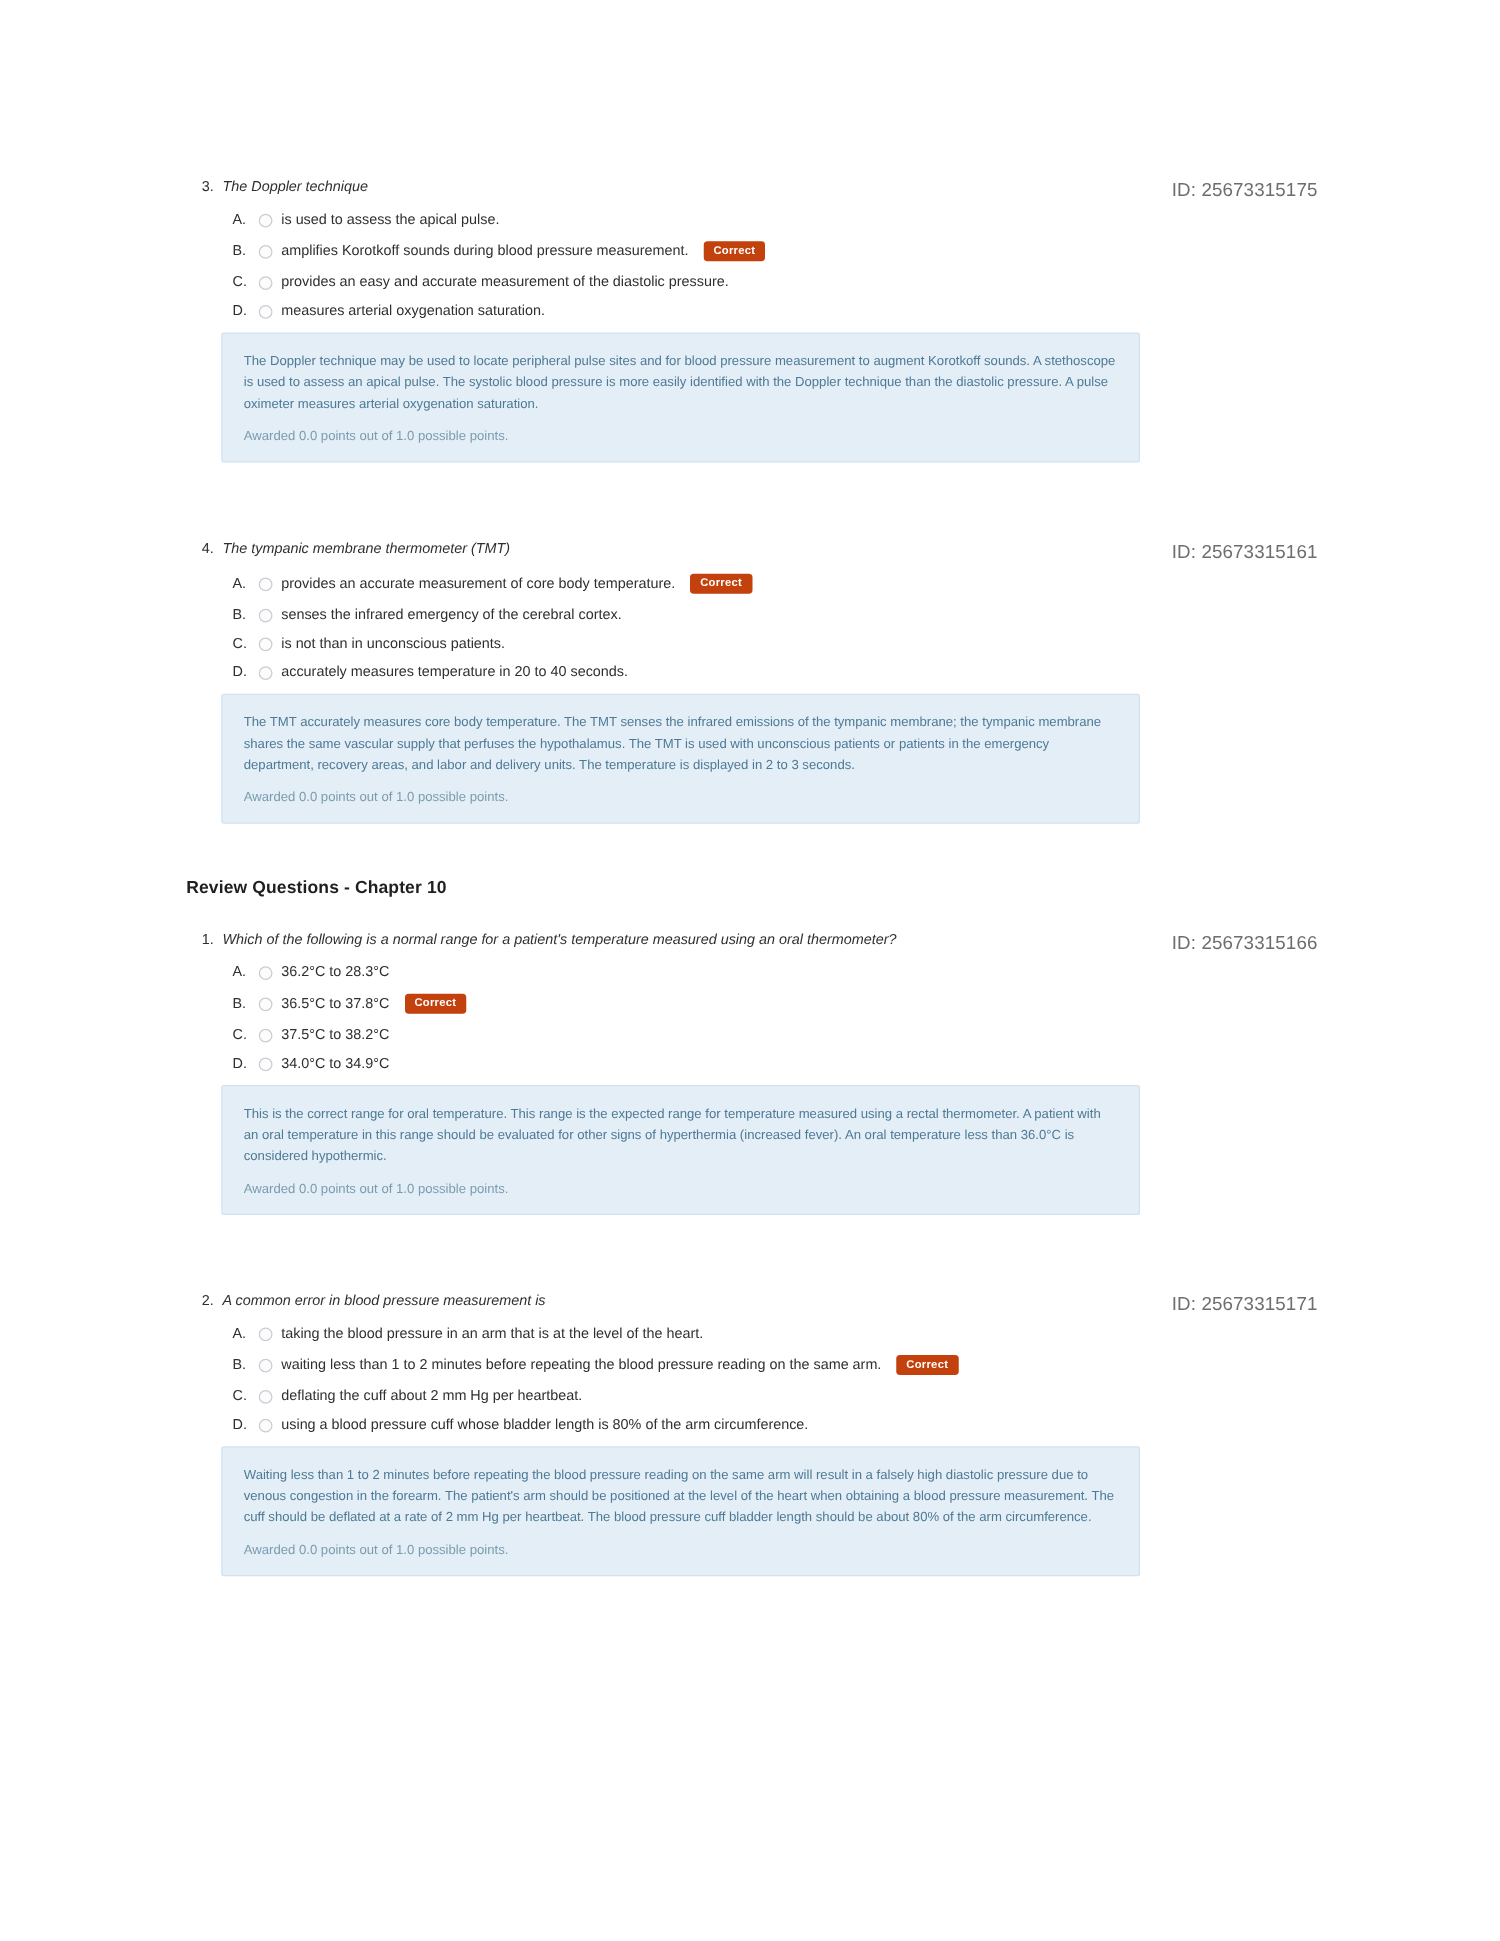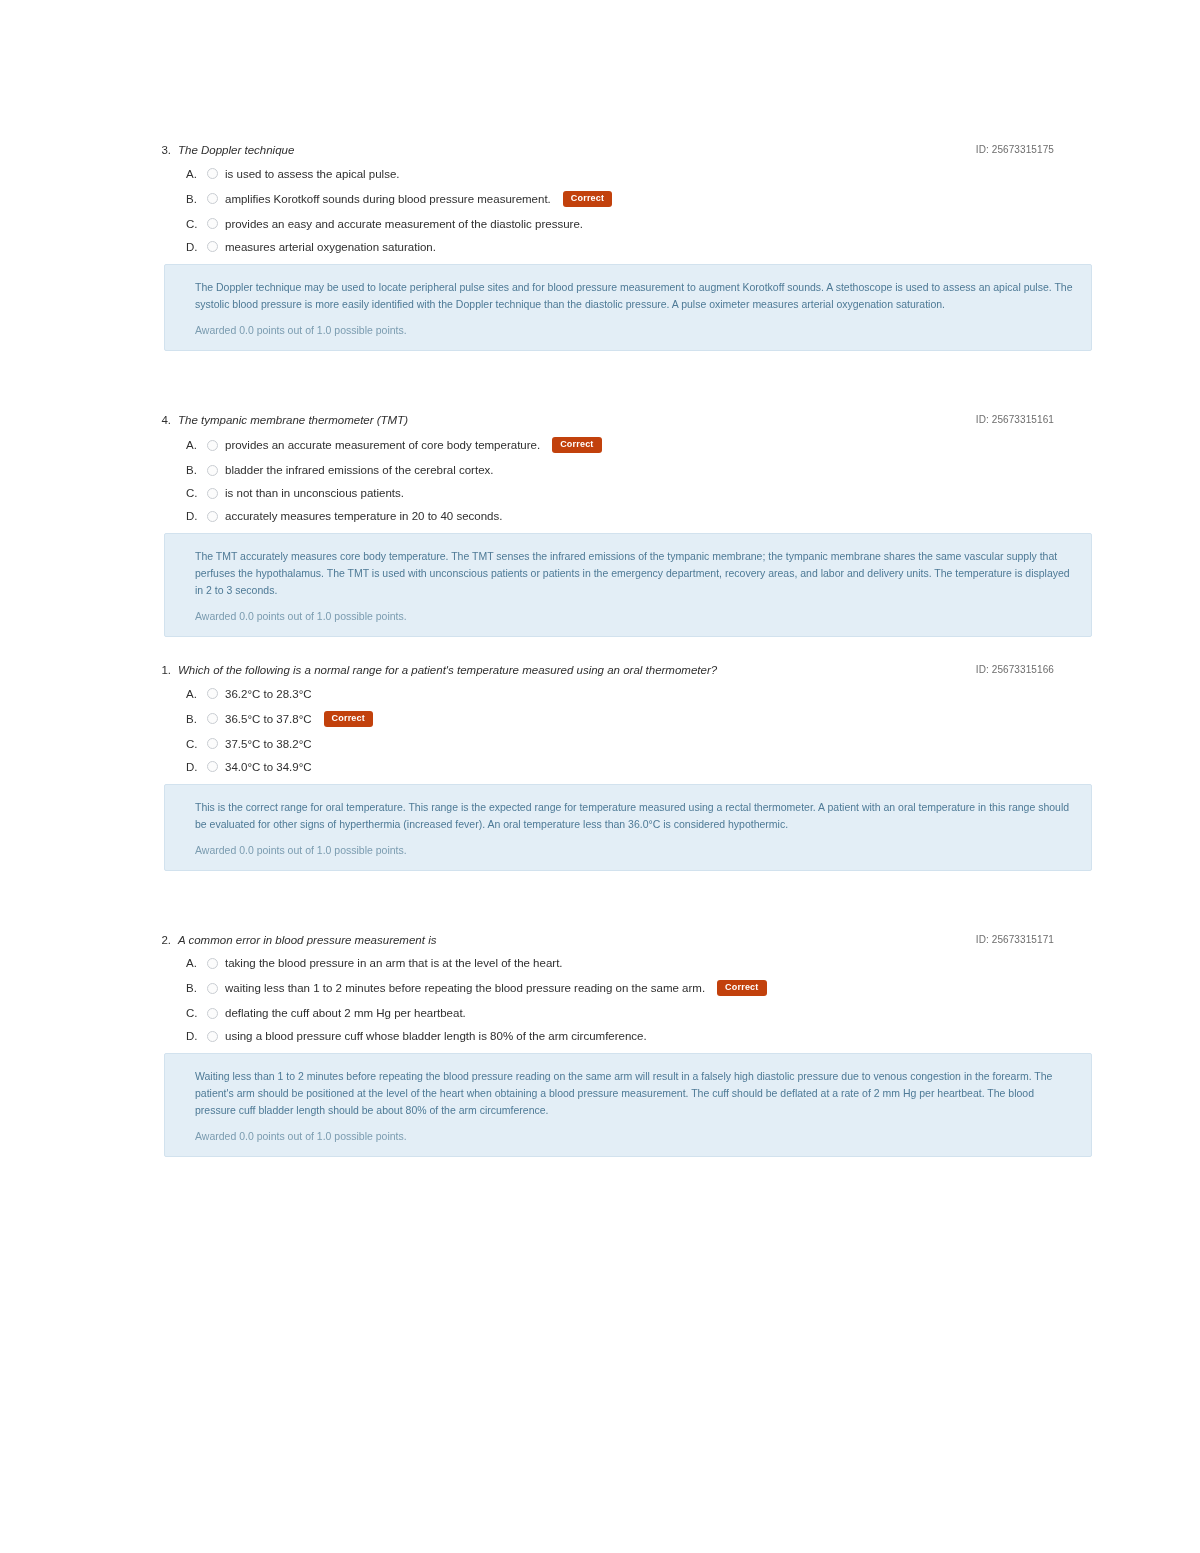--- a/index.html
+++ b/index.html
@@ -51,21 +51,21 @@
     flex: 0 0 22px;
     text-align: right;
     padding-right: 7px;
     color: #2f2f2f;
   }
   .q-text {
     flex: 1 1 auto;
     font-style: italic;
   }
   .q-id {
-    font-size: 10px;
+    font-size: 15px;
     color: #6d6d6d;
     white-space: nowrap;
     padding-top: 1px;
     letter-spacing: 0.1px;
   }
 
   
   .options {
     margin-top: 9px;
     padding-left: 37px;
@@ -106,26 +106,26 @@
     letter-spacing: 0.2px;
     padding: 3px 8px 4px 8px;
     border-radius: 3px;
     line-height: 1;
     white-space: nowrap;
   }
 
   
   .rationale {
     margin-top: 11px;
-    margin-left: 15px;
+    margin-left: 28px;
     background: #e3eef6;
     border: 1px solid #d2e2ee;
     border-radius: 2px;
-    padding: 14px 17px 14px 30px;
-    width: 928px;
+    padding: 14px 17px 14px 17px;
+    width: 735px;
     box-sizing: border-box;
   }
   .rationale-text {
     font-size: 10.5px;
     line-height: 1.62;
     color: #4e7a96;
   }
   .rationale-points {
     margin-top: 11px;
     font-size: 10.5px;
@@ -199,39 +199,40 @@
       <div class="options">
         <div class="option-row">
           <span class="option-letter">A.</span>
           <span class="radio"></span>
           <span class="option-text">provides an accurate measurement of core body temperature.</span>
           <span class="badge-correct">Correct</span>
         </div>
         <div class="option-row">
           <span class="option-letter">B.</span>
           <span class="radio"></span>
-          <span class="option-text">bladder the infrared emissions of the cerebral cortex.</span>
+          <span class="option-text">senses the infrared emergency of the cerebral cortex.</span>
         </div>
         <div class="option-row">
           <span class="option-letter">C.</span>
           <span class="radio"></span>
           <span class="option-text">is not than in unconscious patients.</span>
         </div>
         <div class="option-row">
           <span class="option-letter">D.</span>
           <span class="radio"></span>
           <span class="option-text">accurately measures temperature in 20 to 40 seconds.</span>
         </div>
       </div>
       <div class="rationale">
         <div class="rationale-text">The TMT accurately measures core body temperature. The TMT senses the infrared emissions of the tympanic membrane; the tympanic membrane shares the same vascular supply that perfuses the hypothalamus. The TMT is used with unconscious patients or patients in the emergency department, recovery areas, and labor and delivery units. The temperature is displayed in 2 to 3 seconds.</div>
         <div class="rationale-points">Awarded 0.0 points out of 1.0 possible points.</div>
       </div>
     </div>
 
+    <div class="section-heading">Review Questions - Chapter 10</div>
 
     <div class="question-block">
       <div class="q-header">
         <div class="q-stem">
           <span class="q-number">1.</span>
           <span class="q-text">Which of the following is a normal range for a patient's temperature measured using an oral thermometer?</span>
         </div>
         <div class="q-id">ID: 25673315166</div>
       </div>
       <div class="options">

